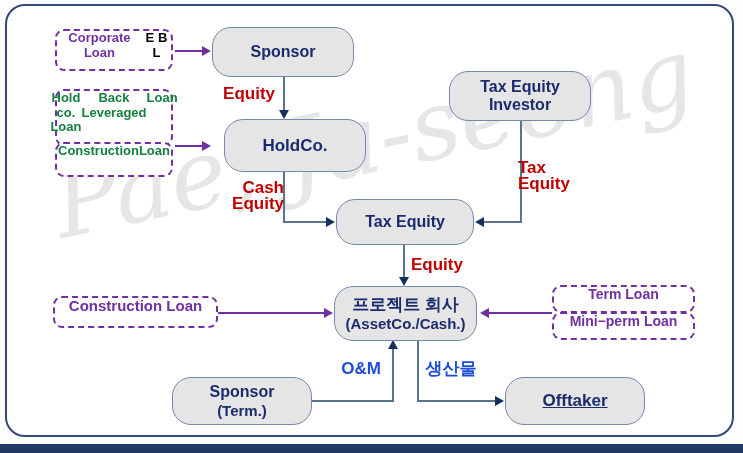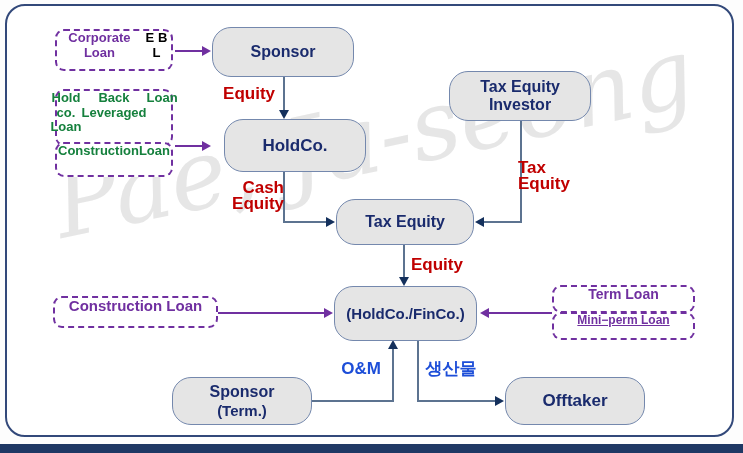--- a/index.html
+++ b/index.html
@@ -70,27 +70,28 @@
     <span class="l1">HoldCo.</span>
   </div>
   <div class="node" style="left:449px;top:71px;width:142px;height:50px;">
     <span class="l1">Tax Equity</span>
     <span class="l1">Investor</span>
   </div>
   <div class="node" style="left:336px;top:199px;width:138px;height:46px;">
     <span class="l1">Tax Equity</span>
   </div>
   <div class="node big" style="left:334px;top:286px;width:143px;height:55px;">
-    <span class="l2">(HoldCo./FinCo.)</span>
+    <span class="l1">프로젝트 회사</span>
+    <span class="l2">(AssetCo./Cash.)</span>
   </div>
   <div class="node" style="left:172px;top:377px;width:140px;height:48px;">
     <span class="l1">Sponsor</span>
     <span class="l2">(Term.)</span>
   </div>
-  <div class="node big" style="left:505px;top:377px;width:140px;height:48px;">
+  <div class="node big" style="left:505px;top:377px;width:140px;height:48px;text-decoration:underline;">
     <span class="l1">Offtaker</span>
   </div>
 
   <div class="loan" style="left:55px;top:29px;width:118px;height:42px;">
     <span>Corporate Loan</span>
     <span class="sub">E B L</span>
   </div>
   <div class="loan red" style="left:55px;top:89px;width:118px;height:57px;">
     <span>Hold co. Loan</span>
     <span>Back Leveraged</span>
@@ -99,21 +100,21 @@
   <div class="loan red" style="left:55px;top:142px;width:118px;height:35px;">
     <span>Construction</span>
     <span>Loan</span>
   </div>
   <div class="loan" style="left:552px;top:285px;width:143px;height:28px;font-size:14px;">
     <span>Term Loan</span>
   </div>
   <div class="loan" style="left:53px;top:296px;width:165px;height:32px;font-size:15px;">
     <span>Construction Loan</span>
   </div>
-  <div class="loan" style="left:552px;top:312px;width:143px;height:28px;font-size:12px;text-decoration:underline;">
+  <div class="loan" style="left:552px;top:312px;width:143px;height:28px;font-size:14px;">
     <span>Mini−perm Loan</span>
   </div>
 
   <div class="hline purple-line" style="left:175px;top:50px;width:28px;"></div>
   <div class="tri purple tri-r" style="left:202px;top:46px;"></div>
 
   <div class="hline purple-line" style="left:175px;top:145px;width:28px;"></div>
   <div class="tri purple tri-r" style="left:202px;top:141px;"></div>
 
   <div class="hline purple-line" style="left:218px;top:312px;width:107px;"></div>

